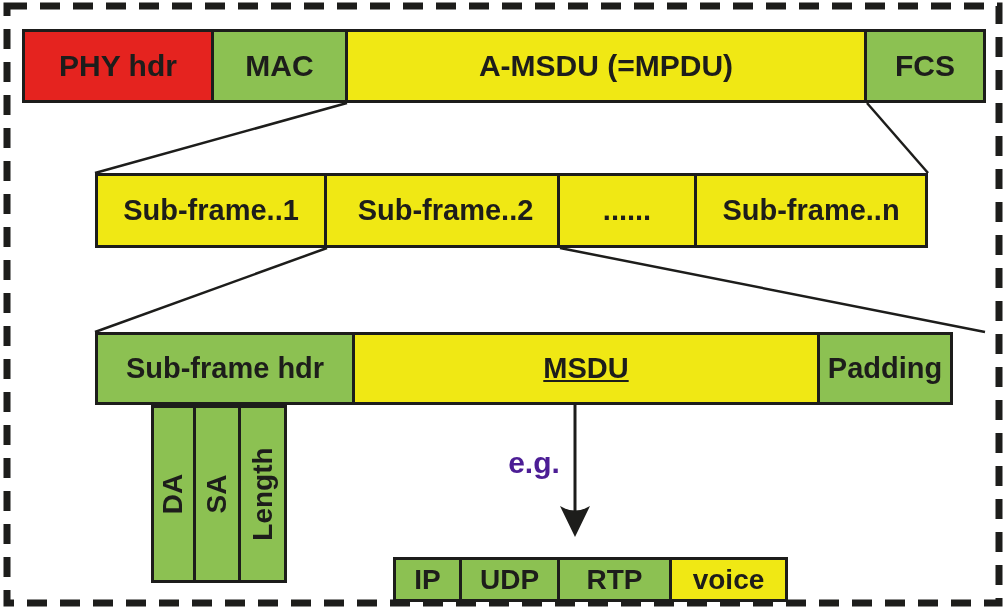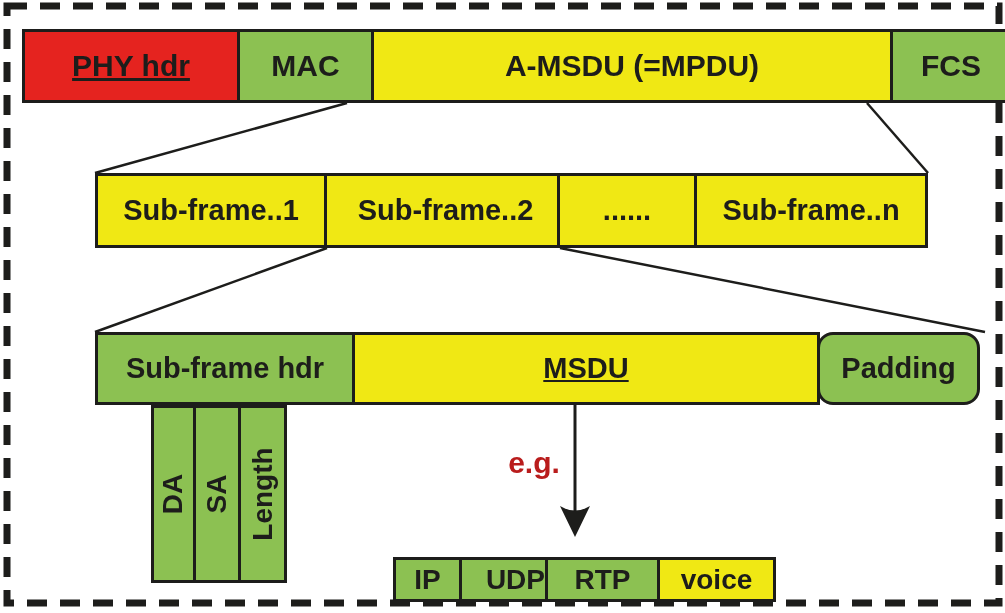--- a/index.html
+++ b/index.html
@@ -51,40 +51,40 @@
     color: #1d1d1b;
   }
   .eg-label {
     position: absolute;
     left: 498px;
     top: 446px;
     width: 72px;
     text-align: center;
     font-weight: 700;
     font-size: 30px;
-    color: #b91c1c;
+    color: #4c1d95;
   }
 </style>
 </head>
 <body>
 
 <div class="canvas">
 
   <svg class="overlay" viewBox="0 0 1005 613">
     <rect x="7" y="6" width="992" height="597" fill="none" stroke="#1d1d1b" stroke-width="7" stroke-dasharray="20 13"></rect>
     <line x1="347" y1="103" x2="95" y2="173" stroke="#1d1d1b" stroke-width="2.5"></line>
     <line x1="867" y1="103" x2="928" y2="173" stroke="#1d1d1b" stroke-width="2.5"></line>
     <line x1="327" y1="248" x2="95" y2="332" stroke="#1d1d1b" stroke-width="2.5"></line>
     <line x1="560" y1="248" x2="985" y2="332" stroke="#1d1d1b" stroke-width="2.5"></line>
     <line x1="575" y1="404" x2="575" y2="514" stroke="#1d1d1b" stroke-width="3"></line>
     <path d="M575,537 L560,506 Q575,515 590,506 Z" fill="#1d1d1b"></path>
   </svg>
 
   <div class="row" style="left:22px; top:29px; height:74px;">
-    <div class="cell red fs30" style="width:218px;text-decoration:underline;">
+    <div class="cell red fs30" style="width:192px;">
       <span>PHY hdr</span>
     </div>
     <div class="cell green fs30" style="width:137px;">
       <span>MAC</span>
     </div>
     <div class="cell yellow fs30" style="width:522px;">
       <span>A-MSDU (=MPDU)</span>
     </div>
     <div class="cell green fs30" style="width:122px;">
       <span>FCS</span>
@@ -106,21 +106,21 @@
     </div>
   </div>
 
   <div class="row" style="left:95px; top:332px; height:73px;">
     <div class="cell green fs29" style="width:260px;">
       <span>Sub-frame hdr</span>
     </div>
     <div class="cell yellow fs29" style="width:468px;text-decoration:underline;">
       <span>MSDU</span>
     </div>
-    <div class="cell green fs29" style="width:163px;border-radius:16px;">
+    <div class="cell green fs29" style="width:136px;">
       <span>Padding</span>
     </div>
   </div>
 
   <div class="row" style="left:151px; top:405px; height:178px;">
     <div class="cell green" style="width:45px;">
       <span class="vlabel fs28">DA</span>
     </div>
     <div class="cell green" style="width:48px;">
       <span class="vlabel fs28">SA</span>
@@ -129,21 +129,21 @@
       <span class="vlabel fs28">Length</span>
     </div>
   </div>
 
   <div class="eg-label">e.g.</div>
 
   <div class="row" style="left:393px; top:557px; height:45px;">
     <div class="cell green fs28" style="width:69px;">
       <span>IP</span>
     </div>
-    <div class="cell green fs28" style="width:89px;justify-content:flex-end;">
+    <div class="cell green fs28" style="width:101px;">
       <span>UDP</span>
     </div>
     <div class="cell green fs28" style="width:115px;text-align:right;">
       <span>RTP</span>
     </div>
     <div class="cell yellow fs28" style="width:119px;">
       <span>voice</span>
     </div>
   </div>
 

